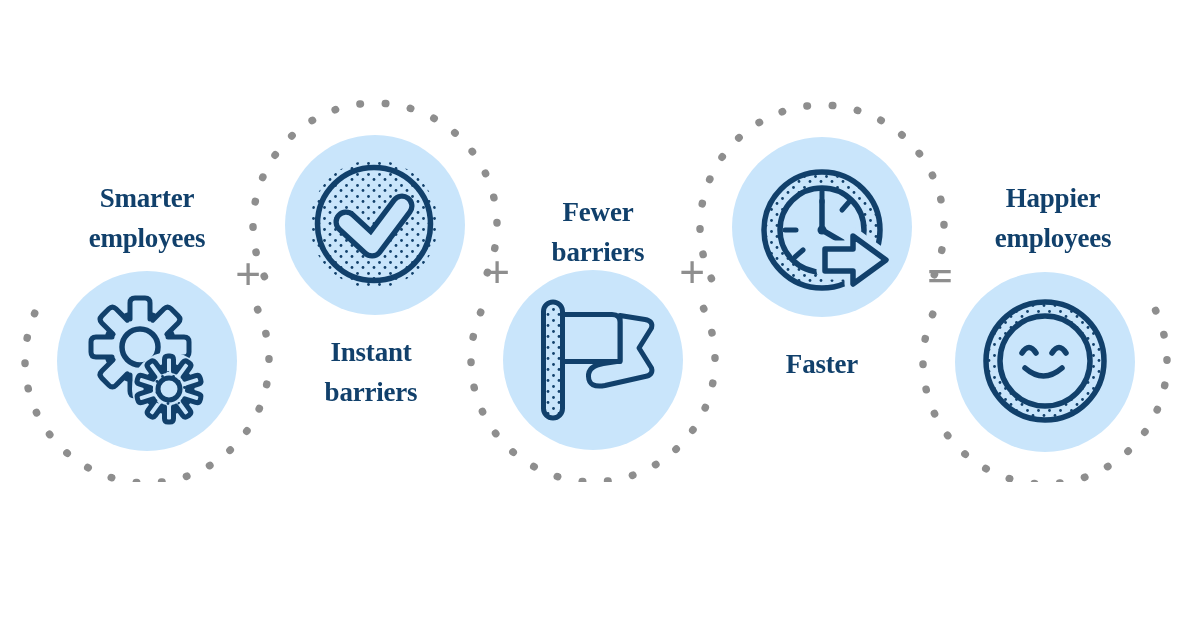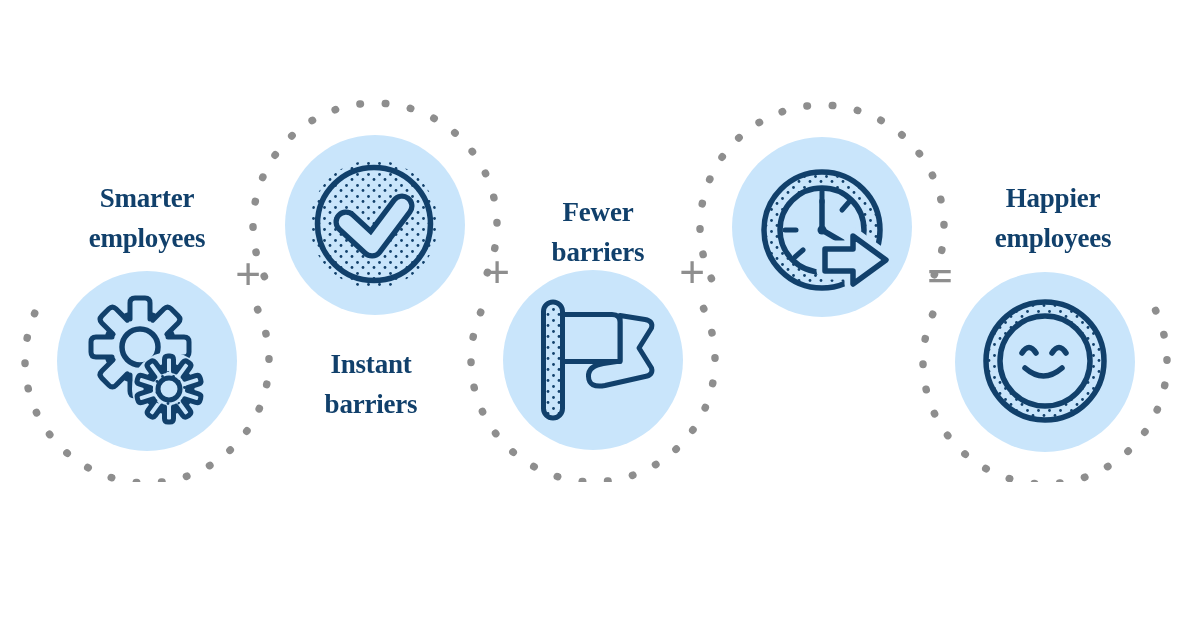--- a/index.html
+++ b/index.html
@@ -90,21 +90,21 @@
     <svg class="icon-svg" style="left:245px;top:95px;" width="260" height="260" viewBox="0 0 260 260">
       <path d="M 19.4 181.6 A 122 122 0 1 1 240.6 181.6" fill="none" stroke="#8e8e8e" stroke-width="7.5" stroke-linecap="round" stroke-dasharray="0.5 25"></path>
       <circle cx="130" cy="130" r="90" fill="#c9e5fb"></circle>
       <g>
         <circle cx="129" cy="129" r="64" fill="url(#stip)"></circle>
         <circle cx="129" cy="129" r="56.5" fill="none" stroke="#11406b" stroke-width="5.5"></circle>
         <path d="M 101 127 L 127 151 L 157 111" fill="none" stroke="#11406b" stroke-width="25" stroke-linecap="round" stroke-linejoin="round"></path>
         <path d="M 101 127 L 127 151 L 157 111" fill="none" stroke="#c9e5fb" stroke-width="14.5" stroke-linecap="round" stroke-linejoin="round"></path>
       </g>
     </svg>
-    <div class="label" style="left:371px;top:344px;">
+    <div class="label" style="left:371px;top:332px;">
       <div>Instant</div>
       <div>barriers</div>
     </div>
   </div>
 
   <div class="section">
     <div class="label" style="left:598px;top:192px;">
       <div>Fewer</div>
       <div>barriers</div>
     </div>
@@ -139,20 +139,21 @@
 
         <path d="M 130 133 L 130 104" stroke-width="5.5"></path>
         <path d="M 130 133 L 161 151" stroke-width="5.5"></path>
         <circle cx="130" cy="133" r="4.5" fill="#11406b" stroke="none"></circle>
 
         <path d="M 133 152 L 161 152 L 161 139 L 194 163 L 161 187 L 161 174 L 133 174 Z" fill="none" stroke="#c9e5fb" stroke-width="17"></path>
         <path d="M 133 152 L 161 152 L 161 139 L 194 163 L 161 187 L 161 174 L 133 174 Z" fill="#c9e5fb" stroke="#11406b" stroke-width="5.5"></path>
       </g>
     </svg>
     <div class="label" style="left:822px;top:344px;">
+      <div>Faster</div>
     </div>
   </div>
 
   <div class="section">
     <div class="label" style="left:1053px;top:178px;">
       <div>Happier</div>
       <div>employees</div>
     </div>
     <svg class="icon-svg" style="left:915px;top:232px;" width="260" height="260" viewBox="0 0 260 260">
       <path d="M 240.6 78.4 A 122 122 0 1 1 19.4 78.4" fill="none" stroke="#8e8e8e" stroke-width="7.5" stroke-linecap="round" stroke-dasharray="0.5 25"></path>

